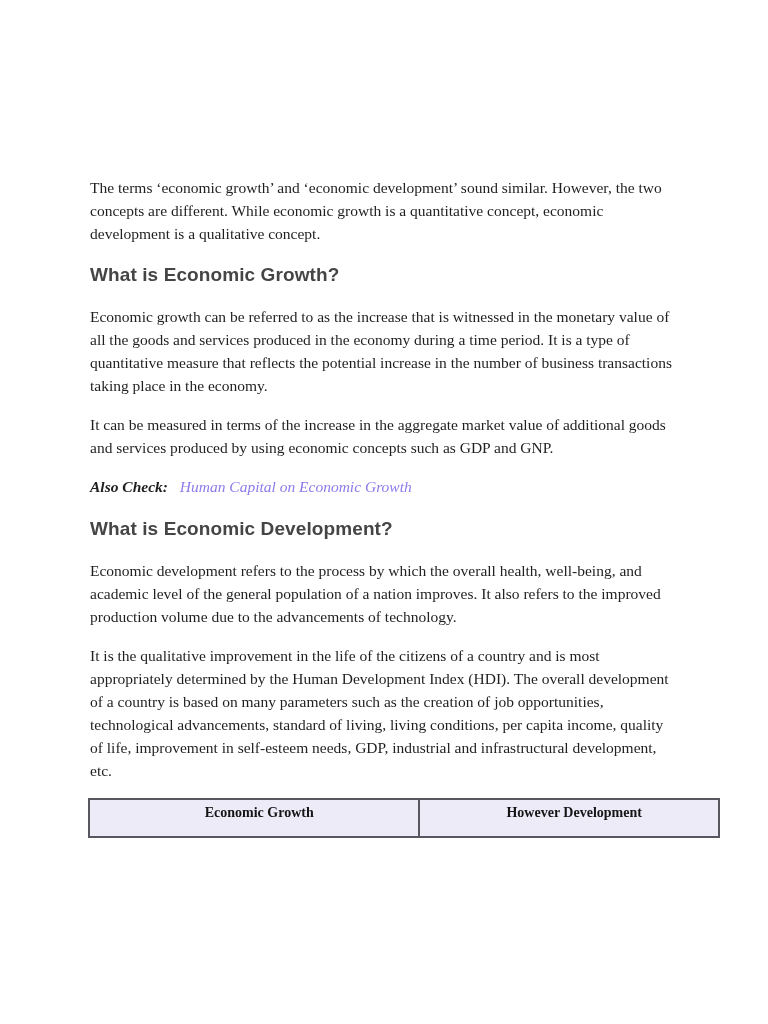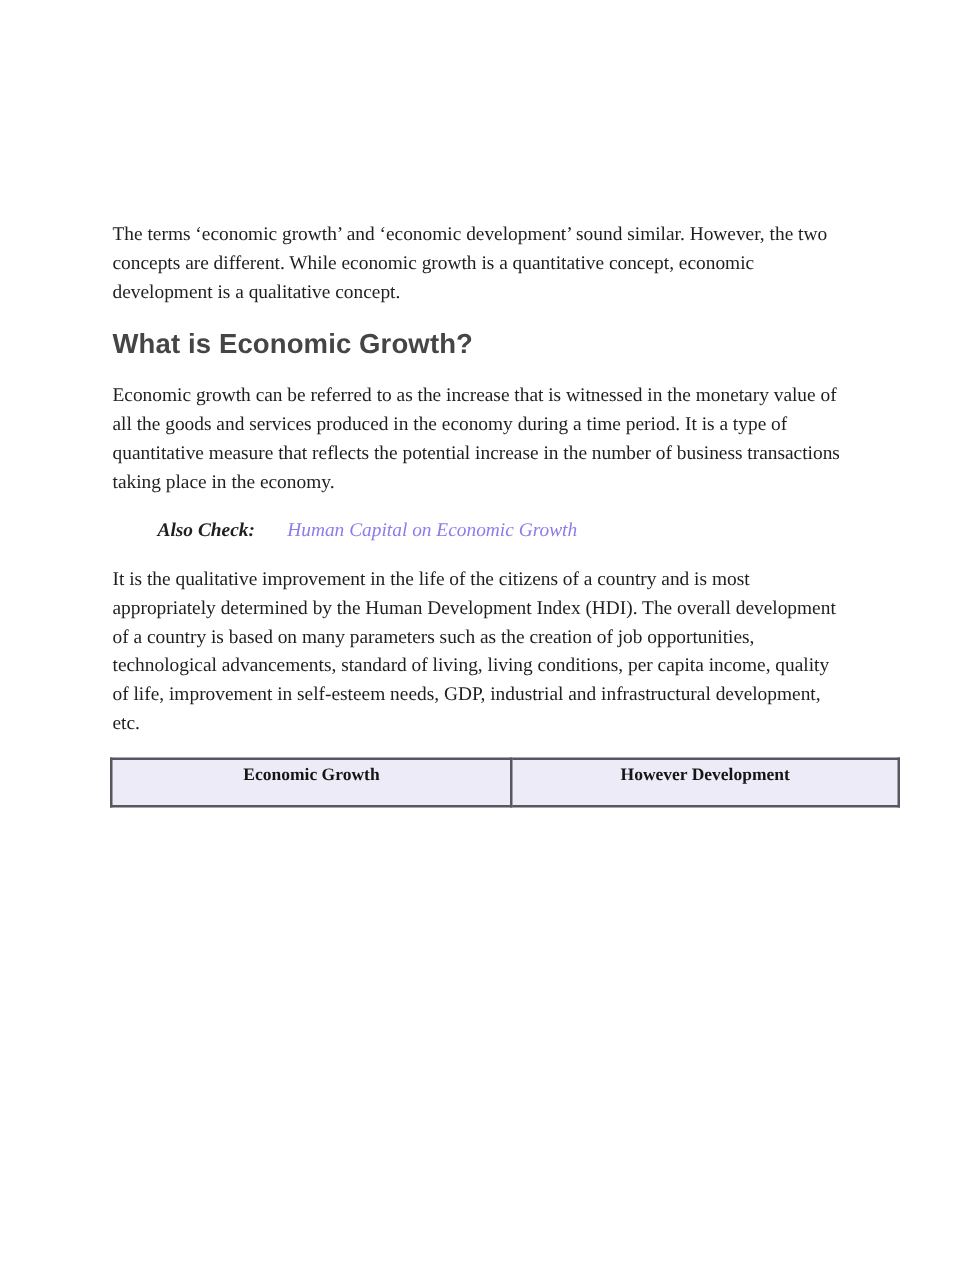--- a/index.html
+++ b/index.html
@@ -21,82 +21,84 @@
   .content p {
     width: 590px;
     margin: 0 0 16px 0;
     font-size: 15.5px;
     line-height: 23px;
     color: var(--text-color, #1f1f1f);
   }
   .heading {
     font-family: "Liberation Sans", sans-serif;
     font-weight: 700;
-    font-size: 22px;
+    font-size: 19px;
     line-height: 28px;
     letter-spacing: 0.1px;
     color: var(--heading-color, #454545);
     margin: 2px 0 16px 0;
   }
   .heading-2 { margin-top: 17px; }
   .also-check { margin: 0 0 16px 0; }
   .ac-label {
     font-style: italic;
     font-weight: 700;
     color: var(--text-color, #1f1f1f);
-    margin-left: 36px;
   }
   .ac-link {
     font-style: italic;
     font-weight: 400;
     color: var(--link-color, #8d7bea);
     text-decoration: none;
-    margin-left: 22px;
+    margin-left: 8px;
     cursor: pointer;
   }
   table.compare {
     border-collapse: collapse;
     width: 632px;
     margin: 12px 0 0 -2px;
     table-layout: fixed;
   }
   table.compare th {
     border: 2px solid var(--table-border-color, #57575f);
     background: var(--table-header-bg, #edebf8);
     font-family: "Liberation Serif", serif;
     font-size: 14px;
     font-weight: 700;
     color: #151515;
     text-align: center;
     vertical-align: top;
-    padding: 4px 8px 15px 8px;
+    padding: 4px 8px 15px 18px;
     line-height: 17px;
   }
   table.compare th.col-growth { width: 48%; }
 </style>
 </head>
 <body>
 
 <div class="page">
   <div class="content">
 
     <p>The terms ‘economic growth’ and ‘economic development’ sound similar. However, the two concepts are different. While economic growth is a quantitative concept, economic development is a qualitative concept.</p>
 
     <div class="heading">What is Economic Growth?</div>
 
     <p>Economic growth can be referred to as the increase that is witnessed in the monetary value of all the goods and services produced in the economy during a time period. It is a type of quantitative measure that reflects the potential increase in the number of business transactions taking place in the economy.</p>
 
+    <p>It can be measured in terms of the increase in the aggregate market value of additional goods and services produced by using economic concepts such as GDP and GNP.</p>
 
 
     <p class="also-check">
       <span class="ac-label">Also Check:</span>
       <a class="ac-link" href="#">Human Capital on Economic Growth</a>
     </p>
 
+    <div class="heading heading-2">What is Economic Development?</div>
 
+    <p>Economic development refers to the process by which the overall health, well-being, and academic level of the general population of a nation improves. It also refers to the improved production volume due to the advancements of technology.</p>
 
     <p>It is the qualitative improvement in the life of the citizens of a country and is most appropriately determined by the Human Development Index (HDI). The overall development of a country is based on many parameters such as the creation of job opportunities, technological advancements, standard of living, living conditions, per capita income, quality of life, improvement in self-esteem needs, GDP, industrial and infrastructural development, etc.</p>
 
 
     <table class="compare">
       <thead>
         <tr>
           <th class="col-growth">Economic Growth</th>
           <th class="col-development">However Development</th>
         </tr>

